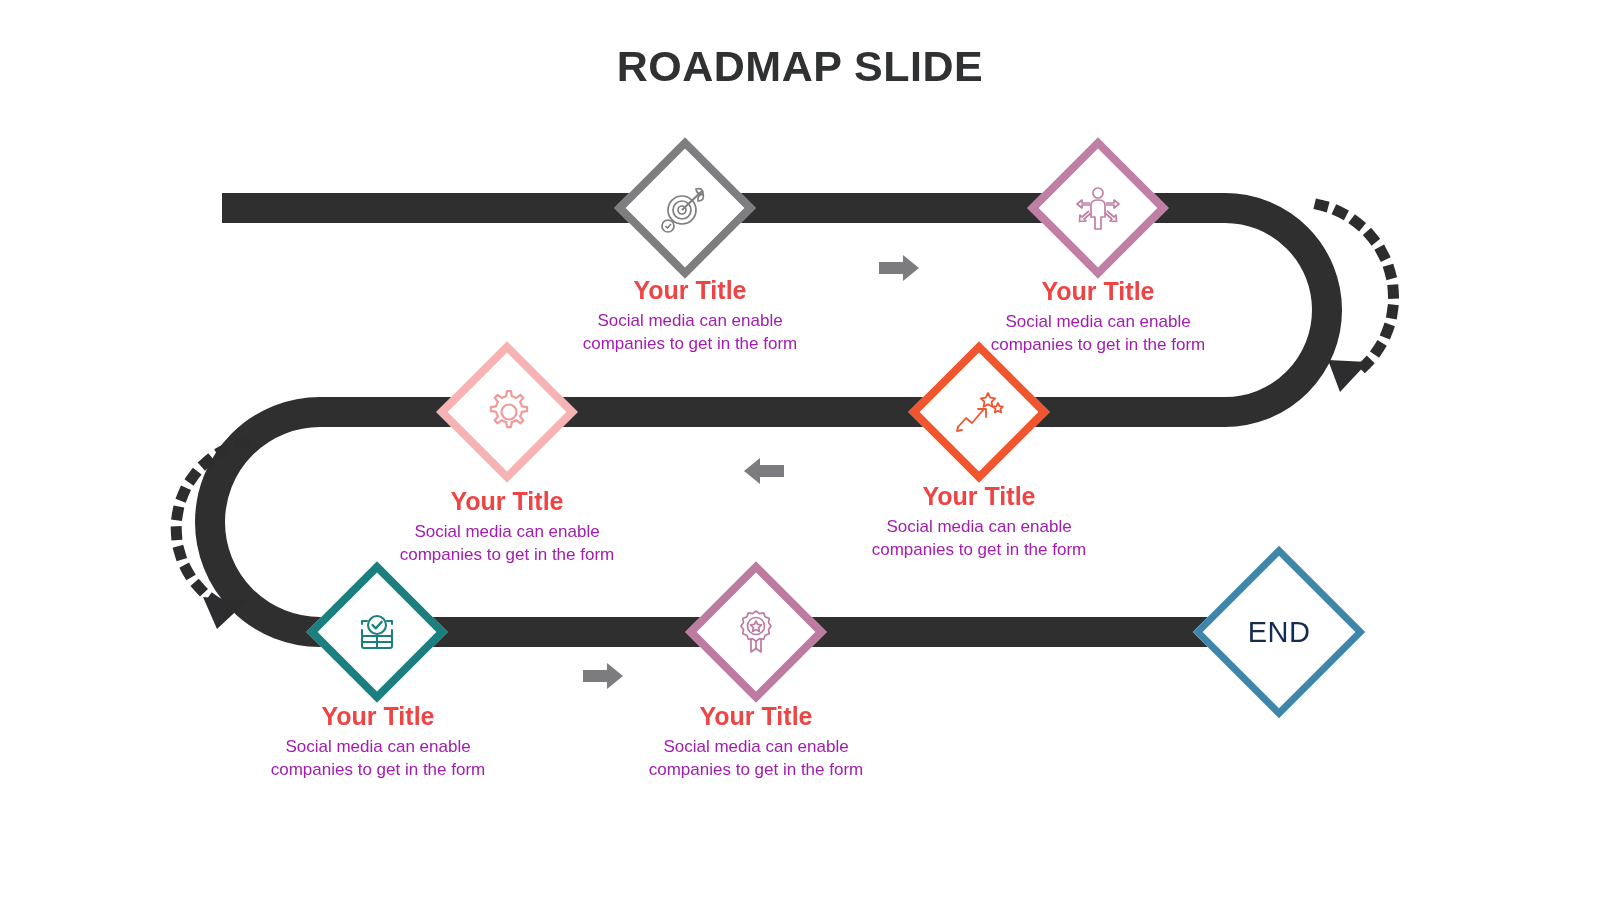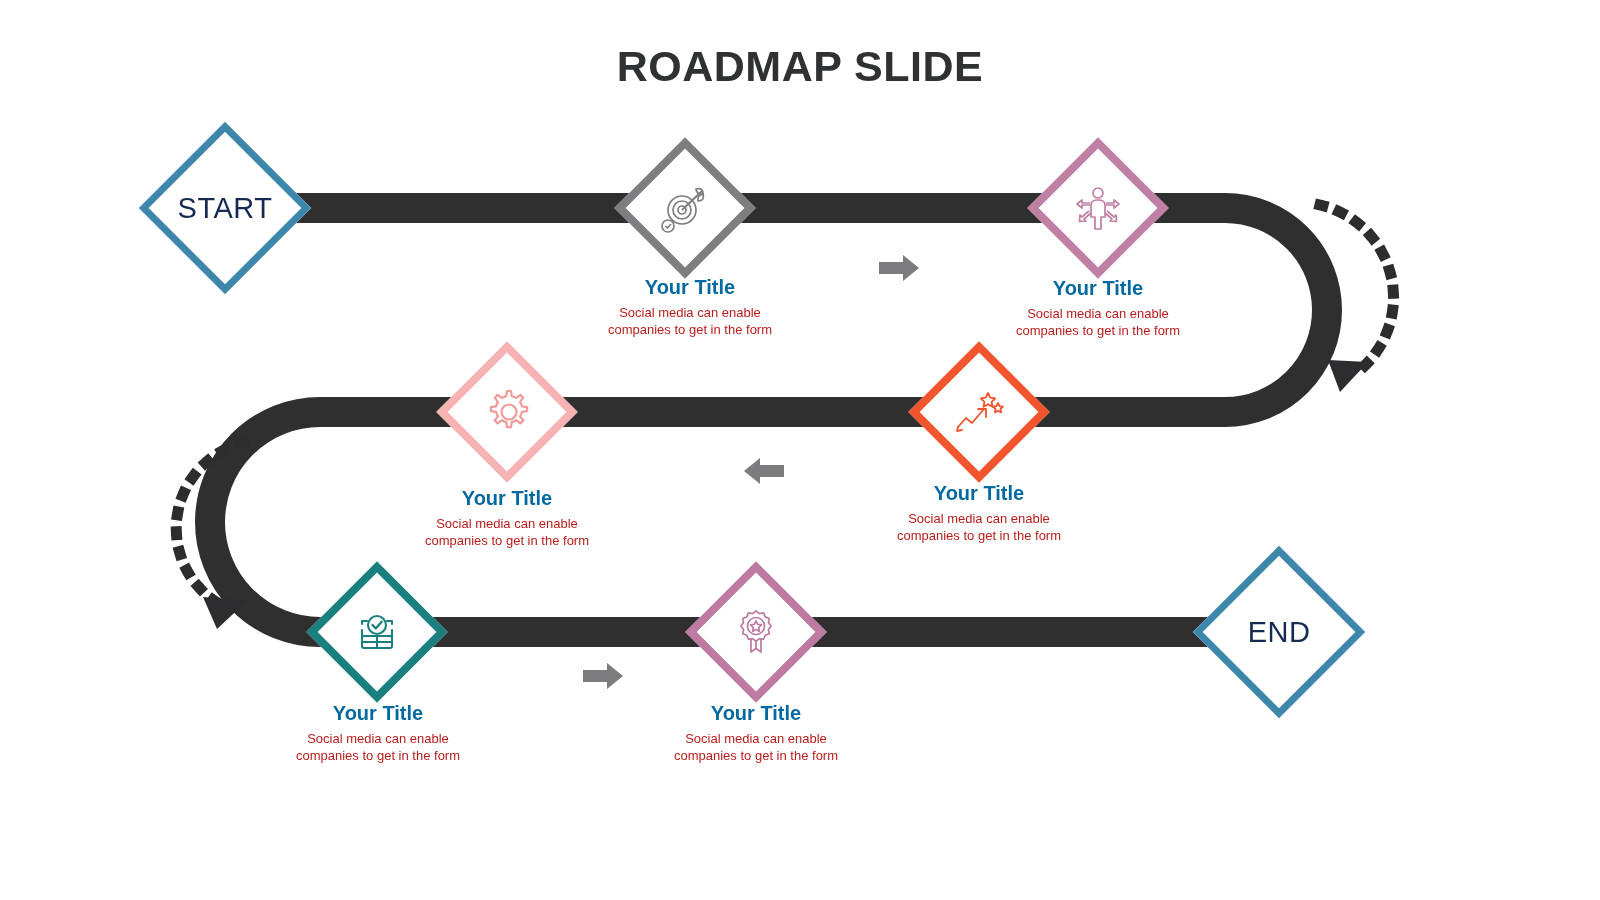--- a/index.html
+++ b/index.html
@@ -92,29 +92,29 @@
     color: #152b52;
   }
 
   
   .caption {
     position: absolute;
     width: 300px;
     text-align: center;
   }
   .caption .cap-title {
-    font-size: 20px;
+    font-size: 25px;
     font-weight: bold;
-    color: #0369a1;
+    color: #ef4444;
     margin-bottom: 5px;
   }
   .caption .cap-body {
-    font-size: 13px;
+    font-size: 17px;
     line-height: 1.33;
-    color: #b91c1c;
+    color: #a21caf;
   }
 
   
   .flow-arrow {
     position: absolute;
     width: 40px;
     height: 26px;
   }
 
   
@@ -154,24 +154,20 @@
   </svg>
 
   <svg class="flow-arrow" style="left:744px; top:458px;" viewBox="0 0 40 26" xmlns="http://www.w3.org/2000/svg">
     <polygon points="40,7 16,7 16,0 0,13 16,26 16,19 40,19" fill="#7c7c7e"></polygon>
   </svg>
 
   <svg class="flow-arrow" style="left:583px; top:663px;" viewBox="0 0 40 26" xmlns="http://www.w3.org/2000/svg">
     <polygon points="0,7 24,7 24,0 40,13 24,26 24,19 0,19" fill="#7c7c7e"></polygon>
   </svg>
 
-  <div class="node terminal" style="left:150px; top:133px;">
-    <div class="diamond" style="border-color:#3e87ab;"></div>
-    <div class="glyph">START</div>
-  </div>
 
   <div class="node terminal" style="left:1204px; top:557px;">
     <div class="diamond" style="border-color:#3e87ab;"></div>
     <div class="glyph">END</div>
   </div>
 
   <div class="node" style="left:623px; top:146px;">
     <div class="diamond" style="border-color:#7e7e80; border-width:8px;"></div>
     <div class="glyph">
       <svg width="54" height="54" viewBox="0 0 54 54" xmlns="http://www.w3.org/2000/svg" fill="none" stroke="#7e7e80" stroke-width="1.7">

